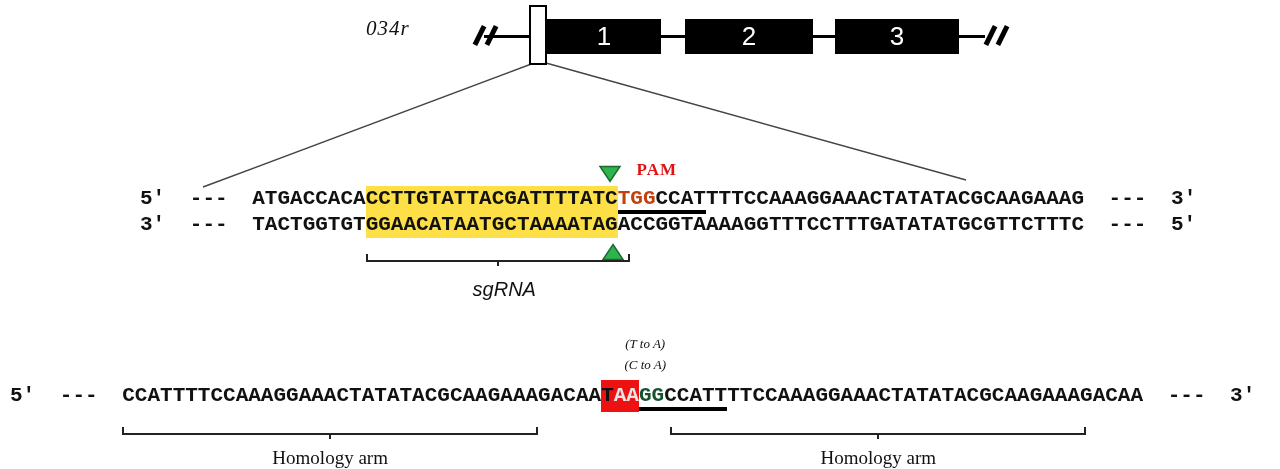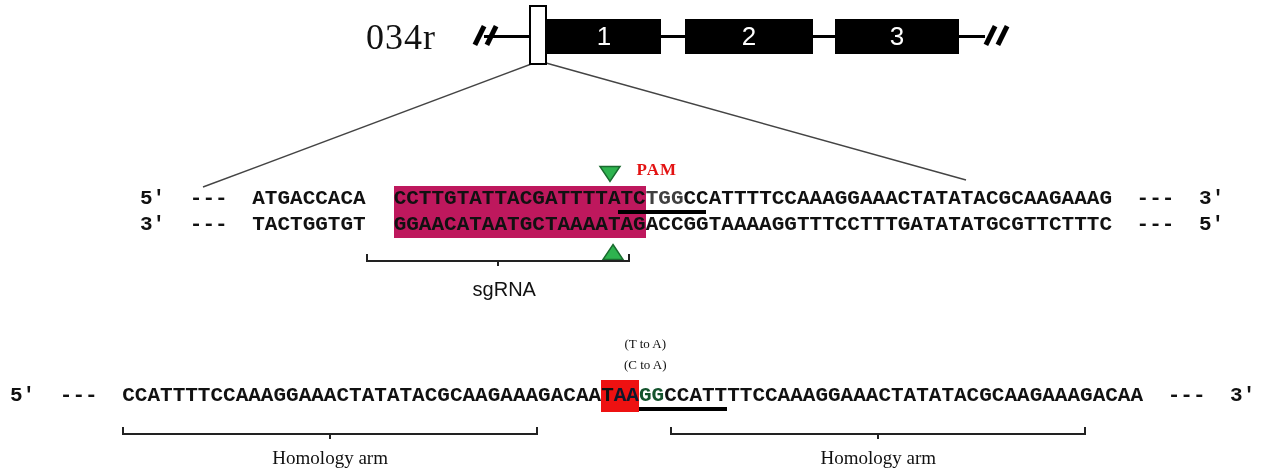--- a/index.html
+++ b/index.html
@@ -1,20 +1,20 @@
 <!DOCTYPE html>
 <html><head>
 <meta charset="utf-8">
 <style>
   html,body{margin:0;padding:0;background:#ffffff;}
   #canvas{position:relative;width:1280px;height:469px;background:#ffffff;overflow:hidden;
           font-family:"Liberation Serif",serif;color:#111;}
 
   
-  #gene-name{position:absolute;left:366px;top:16px;font-size:36px;
+  #gene-name{position:absolute;left:366px;top:16px;font-style:italic;font-size:21px;
              letter-spacing:1px;font-family:"Liberation Serif",serif;}
   #gene-line{position:absolute;left:484px;top:35px;width:501px;height:3px;background:#000;z-index:1;}
   .slash{position:absolute;width:5px;height:21px;background:#000;transform:rotate(26deg);z-index:3;}
   .exon{position:absolute;top:19px;height:35px;background:#000;z-index:2;display:flex;
         align-items:center;justify-content:center;color:#fff;
         font-family:"Liberation Sans",sans-serif;font-size:26px;}
   #exon-1{left:547px;width:114px;}
   #exon-2{left:685px;width:128px;}
   #exon-3{left:835px;width:124px;}
   #utr-box{position:absolute;left:529px;top:5px;width:14px;height:56px;background:#fff;
@@ -23,32 +23,32 @@
 
   
   .seqrow{height:26px;line-height:26px;white-space:nowrap;
           font-family:"Liberation Mono","DejaVu Sans Mono",monospace;
           font-weight:700;font-size:21px;color:#111;}
   .seqrow > span{display:inline-block;vertical-align:top;}
   .endlab{width:2ch;}
   .dashes{margin:0 12px;}
   .seq{position:relative;}
   .sg{display:inline-block;line-height:26px;}
-  .sg.hl{background:#be185d;margin-left:28px;}
-  .sg.pam{color:#404040;}
+  .sg.hl{background:#fde047;}
+  .sg.pam{color:#c2410c;}
   .sg.red{color:#14532d;}
   .sg.boxT{color:#111;background:#ee1111;box-shadow:0 -3px 0 #ee1111,0 3px 0 #ee1111;}
-  .sg.boxA{color:#0f172a;background:#ee1111;box-shadow:0 -3px 0 #ee1111,0 3px 0 #ee1111;font-family:Liberation Mono, monospace;}
+  .sg.boxA{color:#e5e5e5;background:#ee1111;box-shadow:0 -3px 0 #ee1111,0 3px 0 #ee1111;font-family:Liberation Mono, monospace;}
 
   #genomic-block{position:absolute;left:140px;top:186px;}
   #donor-block{position:absolute;left:10px;top:383px;}
 
   
   .pos{position:absolute;width:0;overflow:visible;}
-  .pos .centered{display:inline-block;transform:translateX(-50%);white-space:nowrap;}
+  .pos .centered{display:inline-block;transform:translateX(-50%);white-space:nowrap;font-style:italic;}
   .ubar{position:absolute;height:4px;background:#000;bottom:-2px;z-index:2;}
 
   #pam-pos{bottom:calc(100% + 3px);}
   .pam-label{font-family:"Liberation Serif",serif;font-size:17px;color:#e31212;letter-spacing:1px;}
   #cut-top-pos{bottom:calc(100% + 3px);}
   #cut-bottom-pos{top:calc(100% + 5px);}
   .tri{display:block;transform:translateX(-50%);}
 
   .bracket{position:absolute;height:8px;border:2px solid #222;border-top:none;box-sizing:border-box;text-align:right;}
   .bracket .tick{position:absolute;left:50%;top:100%;width:2px;height:6px;background:#222;

